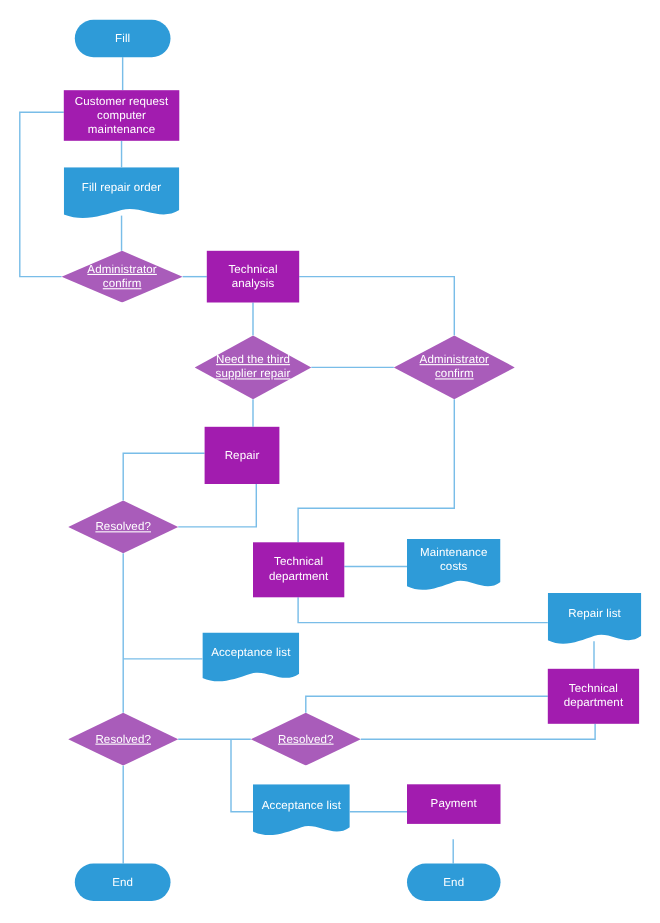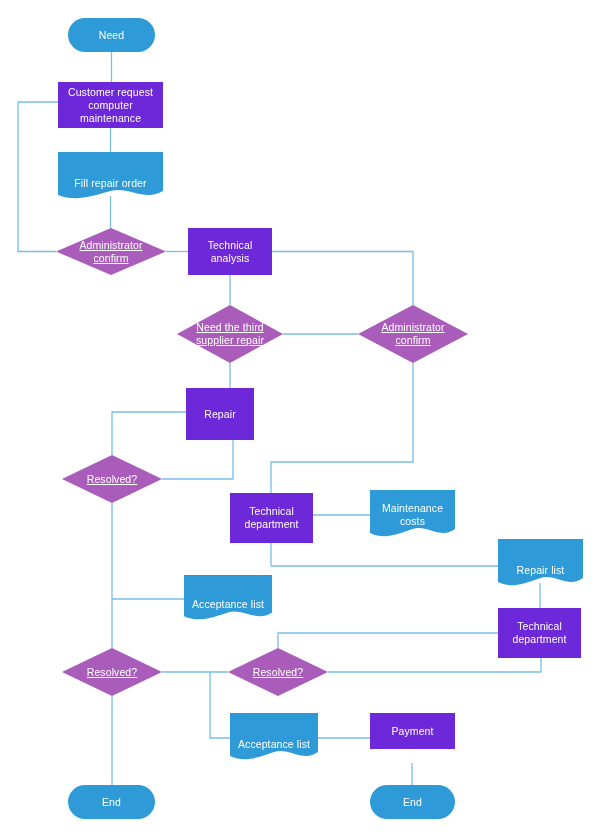--- a/index.html
+++ b/index.html
@@ -44,26 +44,25 @@
     padding: 0 4px;
     white-space: pre-line;
   }
   
   .node.terminator {
     background: #2e9bd8;
     border-radius: 999px;
   }
   
   .node.process {
-    background: #6d28d9;
+    background: #a21caf;
   }
   
   .node.document {
     background: transparent;
-    align-items: flex-end;
   }
   .node.document .docshape {
     position: absolute;
     left: 0;
     top: 0;
     width: 100%;
     height: 100%;
     z-index: 1;
   }
   .node.document .label {
@@ -111,21 +110,21 @@
       <polyline points="162,672 228,672" fill="none" stroke="#79bde8" stroke-width="1.3" stroke-linejoin="miter"></polyline>
       <polyline points="112,696 112,785" fill="none" stroke="#79bde8" stroke-width="1.3" stroke-linejoin="miter"></polyline>
       <polyline points="328,672 541,672 541,658" fill="none" stroke="#79bde8" stroke-width="1.3" stroke-linejoin="miter"></polyline>
       <polyline points="210,672 210,738 230,738" fill="none" stroke="#79bde8" stroke-width="1.3" stroke-linejoin="miter"></polyline>
       <polyline points="318,738 370,738" fill="none" stroke="#79bde8" stroke-width="1.3" stroke-linejoin="miter"></polyline>
       <polyline points="412,763 412,785" fill="none" stroke="#79bde8" stroke-width="1.3" stroke-linejoin="miter"></polyline>
     </svg>
 
   <div id="nodes-layer">
       <div class="node terminator" style="left: 68px; top: 18px; width: 87px; height: 34px;">
-        <span class="label">Need</span>
+        <span class="label">Fill</span>
       </div>
       <div class="node process" style="left: 58px; top: 82px; width: 105px; height: 46px;">
         <span class="label">Customer request
 computer
 maintenance</span>
       </div>
       <div class="node document" style="left: 58px; top: 152px; width: 105px; height: 50px;">
         <svg class="docshape" viewBox="0 0 100 100" preserveAspectRatio="none">
           <path d="M0,0 L100,0 L100,78 C83,100 67,68 50,78 C33,88 17,100 0,86 Z" fill="#2e9bd8"></path>
         </svg>

